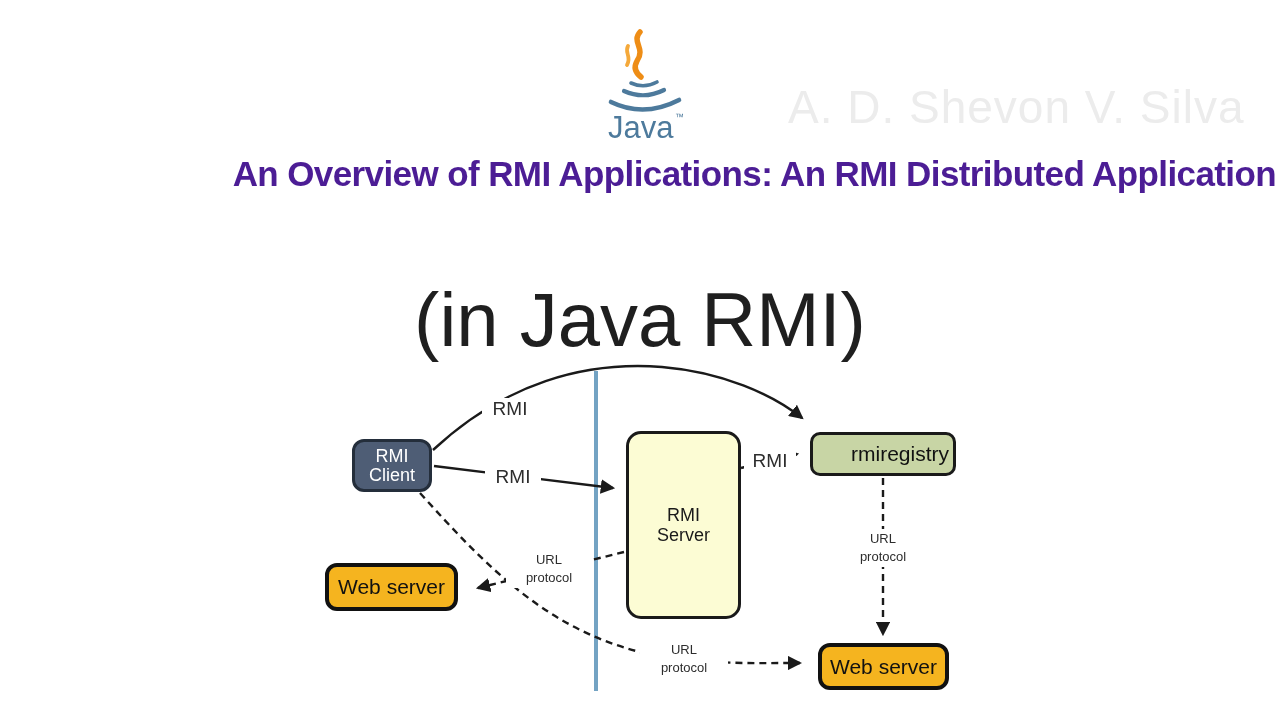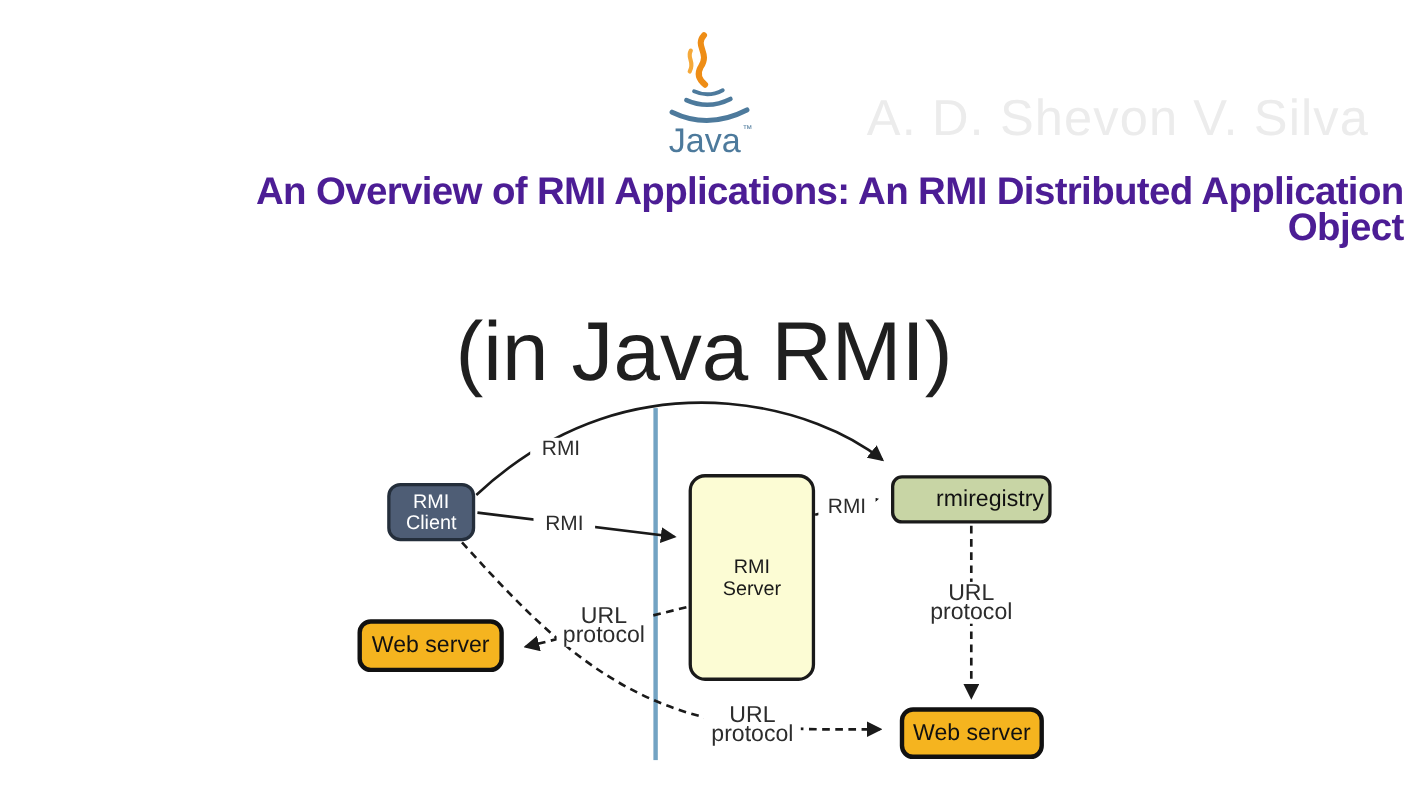--- a/index.html
+++ b/index.html
@@ -61,21 +61,21 @@
     color:#111111; font-size:21px;
   }
 
   .edges-svg { left:0; top:0; width:1280px; height:720px; pointer-events:none; }
 
   .edge-label {
     position:absolute; background:#ffffff; text-align:center;
     color:#2d2d2d; white-space:nowrap;
   }
   .lbl-rmi { font-size:19px; line-height:22px; }
-  .lbl-url { font-size:21px; line-height:18px; padding:1px 0; }
+  .lbl-url { font-size:13px; line-height:18px; padding:1px 0; }
   #lbl-rmi-top   { left:482px; top:398px; width:56px; }
   #lbl-rmi-mid   { left:485px; top:466px; width:56px; }
   #lbl-rmi-right { left:744px; top:450px; width:52px; }
   #lbl-url-left     { left:506px; top:550px; width:86px; }
   #lbl-url-registry { left:840px; top:529px; width:86px; }
   #lbl-url-bottom   { left:640px; top:640px; width:88px; }
 </style>
 </head>
 <body>
 
@@ -90,21 +90,20 @@
     <path d="M33,59 Q46,65 59,58" stroke-width="3.6"></path>
     <path d="M26,67 Q46,76 66,66" stroke-width="4.2"></path>
     <path d="M13,78 Q46,94 81,76" stroke-width="4.6"></path>
   </g>
   <text x="10" y="114" font-size="31" fill="#4d7a9c" font-family="Liberation Sans, sans-serif">Java</text>
   <text x="77" y="96" font-size="9" fill="#4d7a9c" font-family="Liberation Sans, sans-serif">™</text>
 </svg>
 
 <div class="abs title">
   <div>An Overview of RMI Applications: An RMI Distributed Application</div>
-  <div>Object</div>
 </div>
 
 <div class="abs subtitle">(in Java RMI)</div>
 
 <div class="abs divider"></div>
 
 <svg class="abs edges-svg" viewBox="0 0 1280 720">
   <defs>
     <marker id="arrowhead" viewBox="0 0 10 10" refX="8.5" refY="5" markerWidth="6" markerHeight="6" orient="auto-start-reverse" markerUnits="strokeWidth">
       <path d="M0,0 L10,5 L0,10 z" fill="#1a1a1a"></path>

